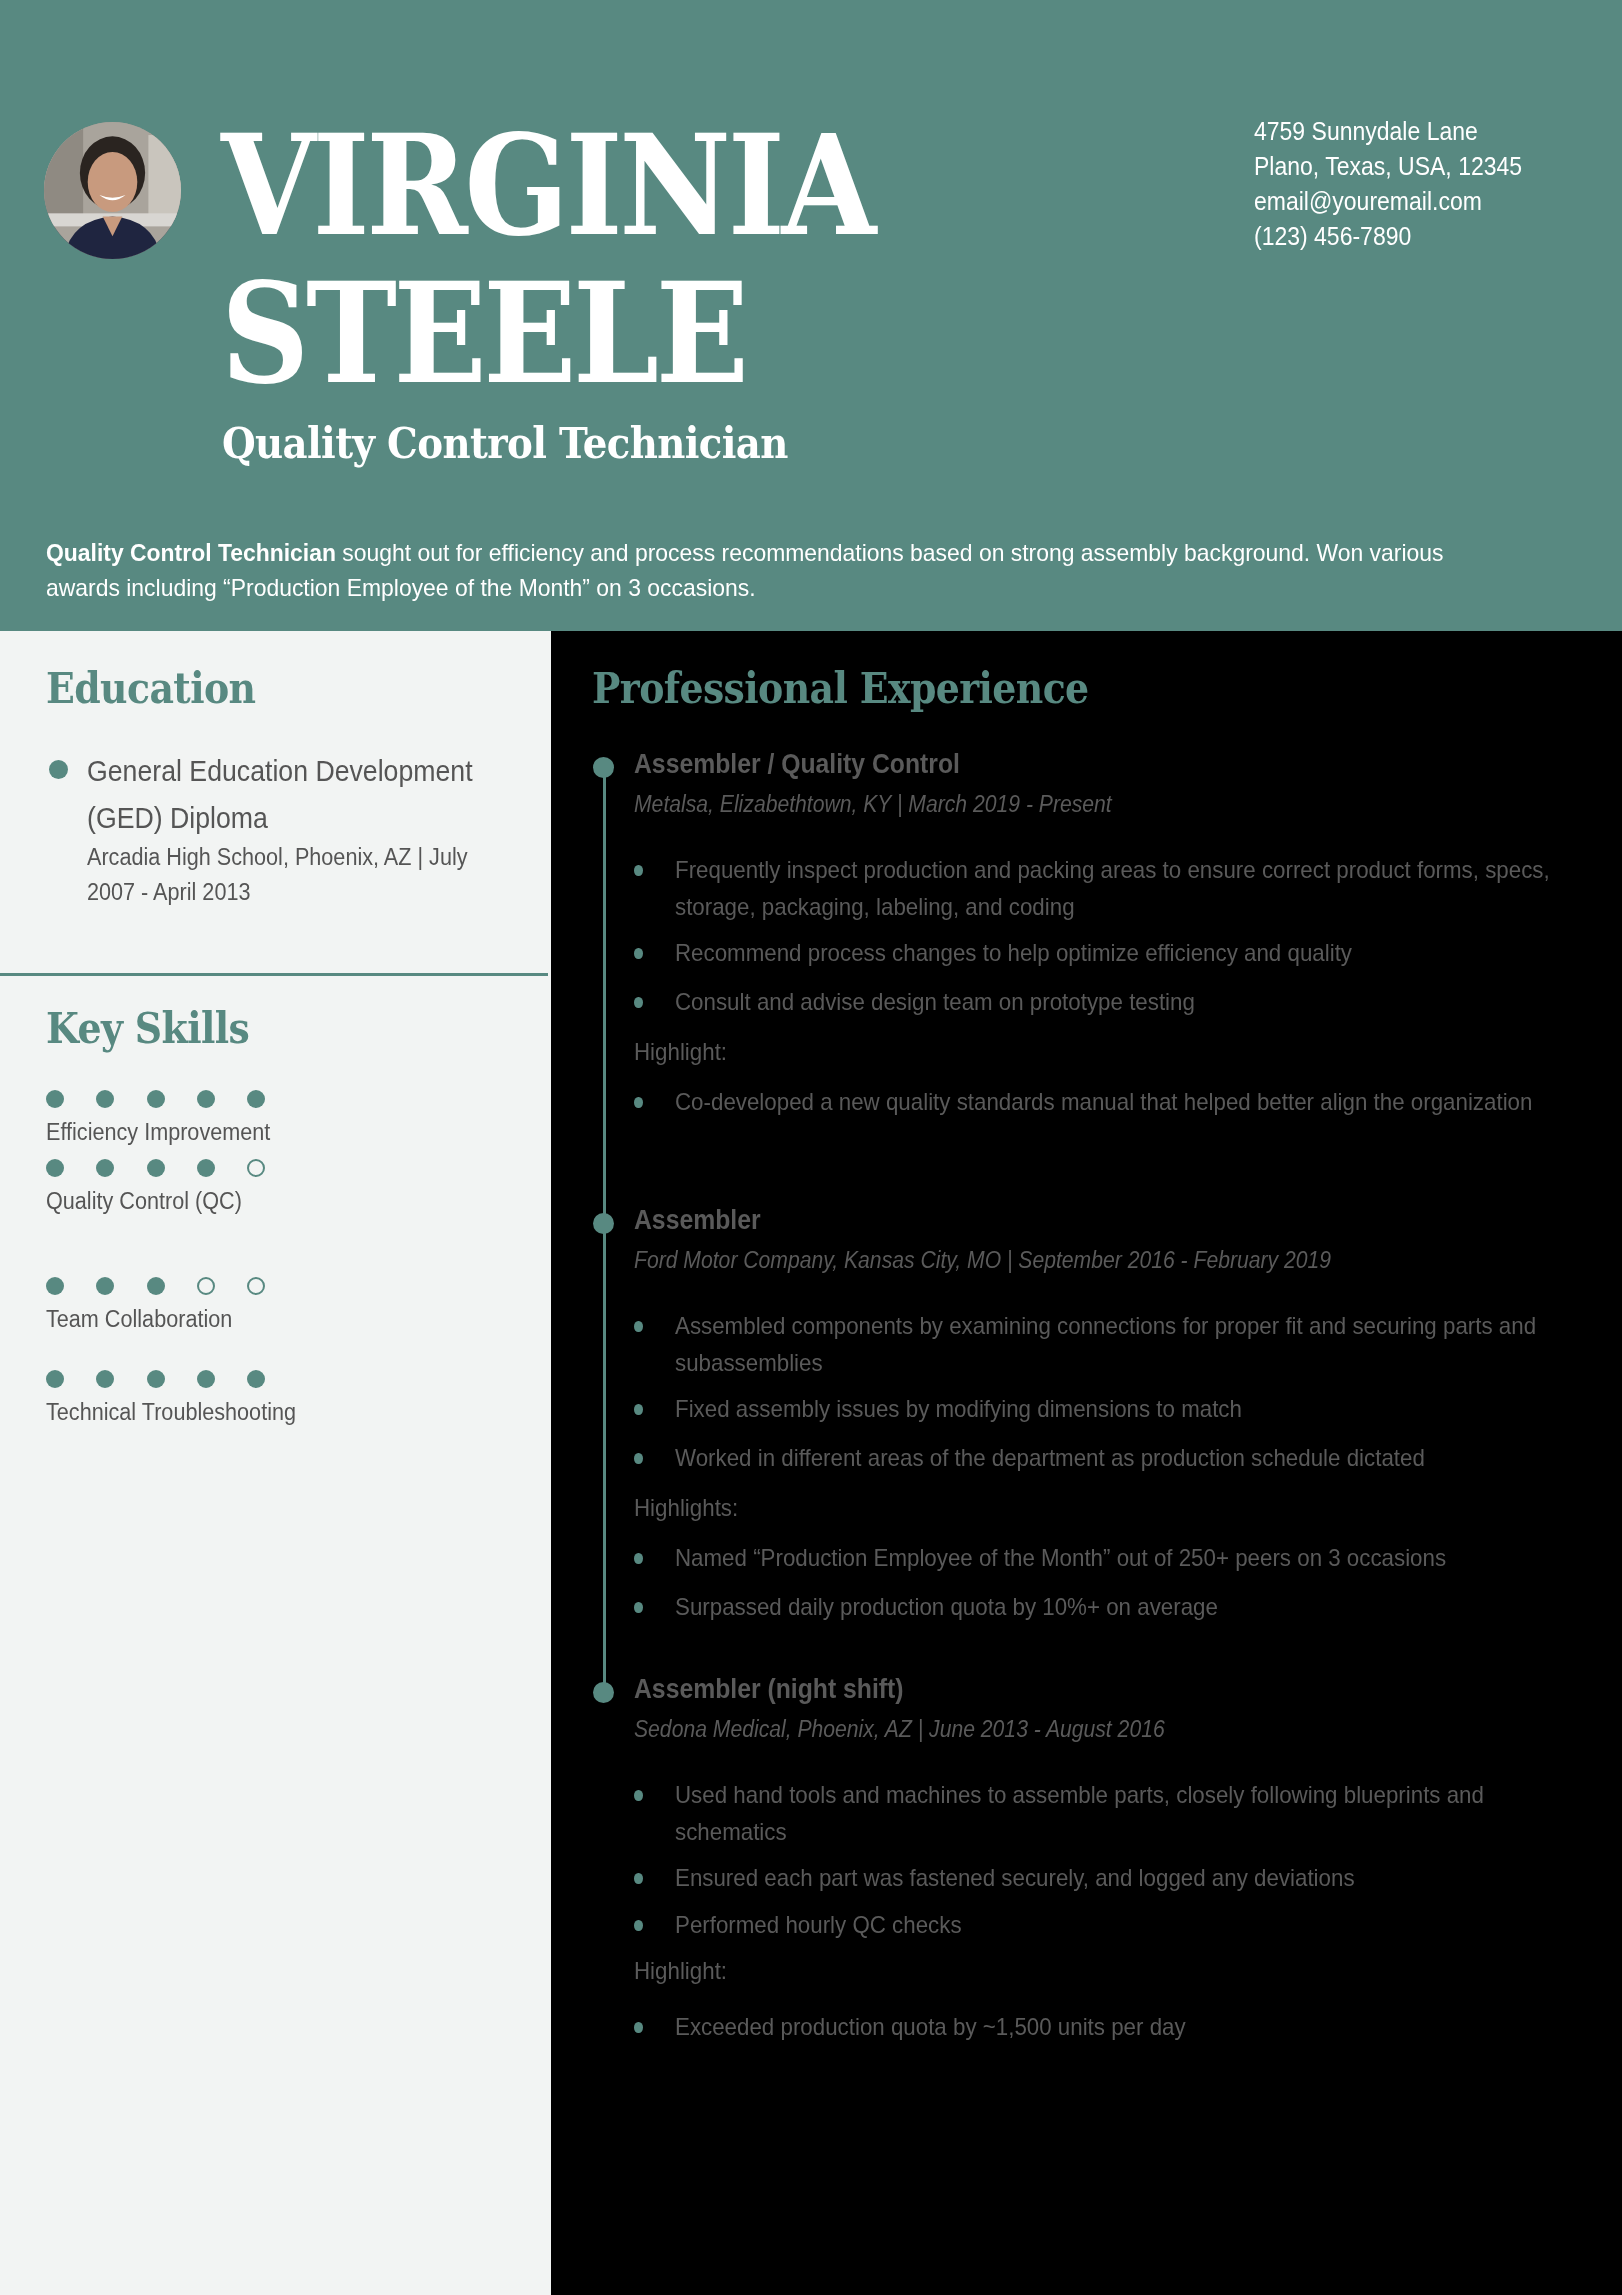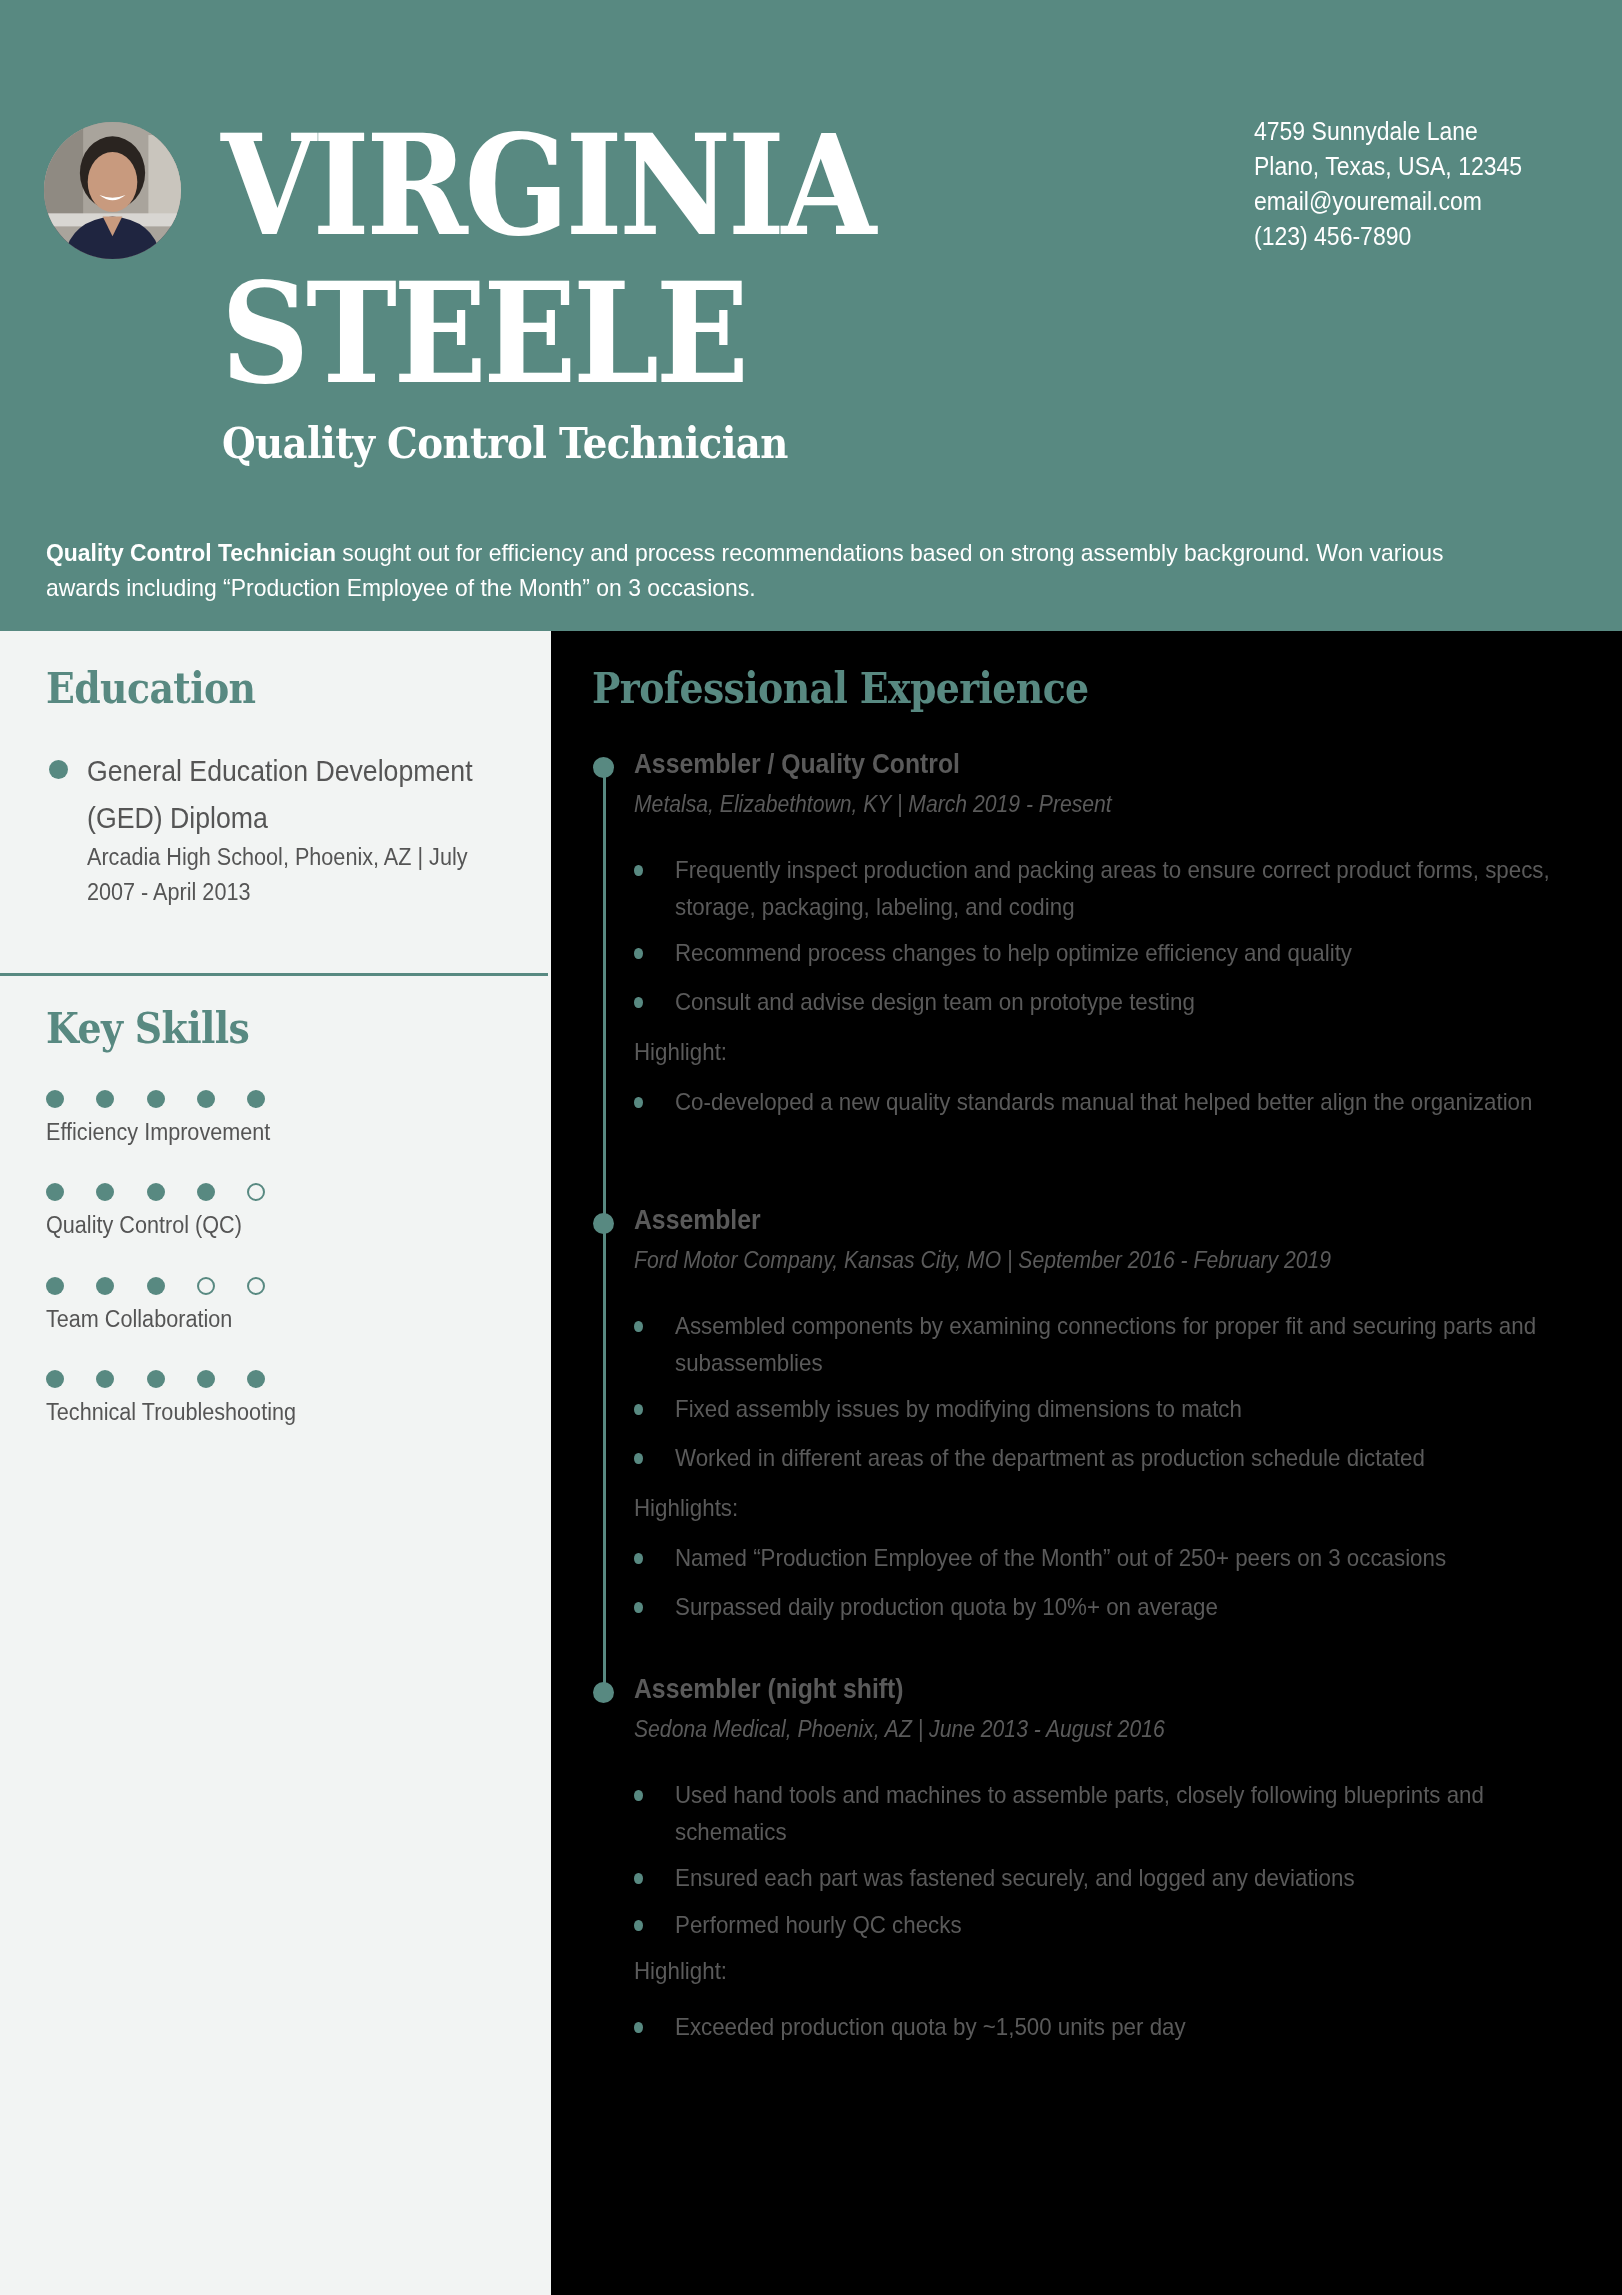--- a/index.html
+++ b/index.html
@@ -178,21 +178,21 @@
     <div class="skill" style="top: 1090px;">
       <div class="skill-dots">
         <div class="skill-dot" style="left: 0px;"></div>
         <div class="skill-dot" style="left: 50px;"></div>
         <div class="skill-dot" style="left: 101px;"></div>
         <div class="skill-dot" style="left: 151px;"></div>
         <div class="skill-dot" style="left: 201px;"></div>
       </div>
       <div class="skill-name">Efficiency Improvement</div>
     </div>
-    <div class="skill" style="top: 1183px;">
+    <div class="skill" style="top: 1159px;">
       <div class="skill-dots">
         <div class="skill-dot" style="left: 0px;"></div>
         <div class="skill-dot" style="left: 50px;"></div>
         <div class="skill-dot" style="left: 101px;"></div>
         <div class="skill-dot" style="left: 151px;"></div>
         <div class="skill-dot empty" style="left: 201px;"></div>
       </div>
       <div class="skill-name">Quality Control (QC)</div>
     </div>
     <div class="skill" style="top: 1277px; text-align: right;">

